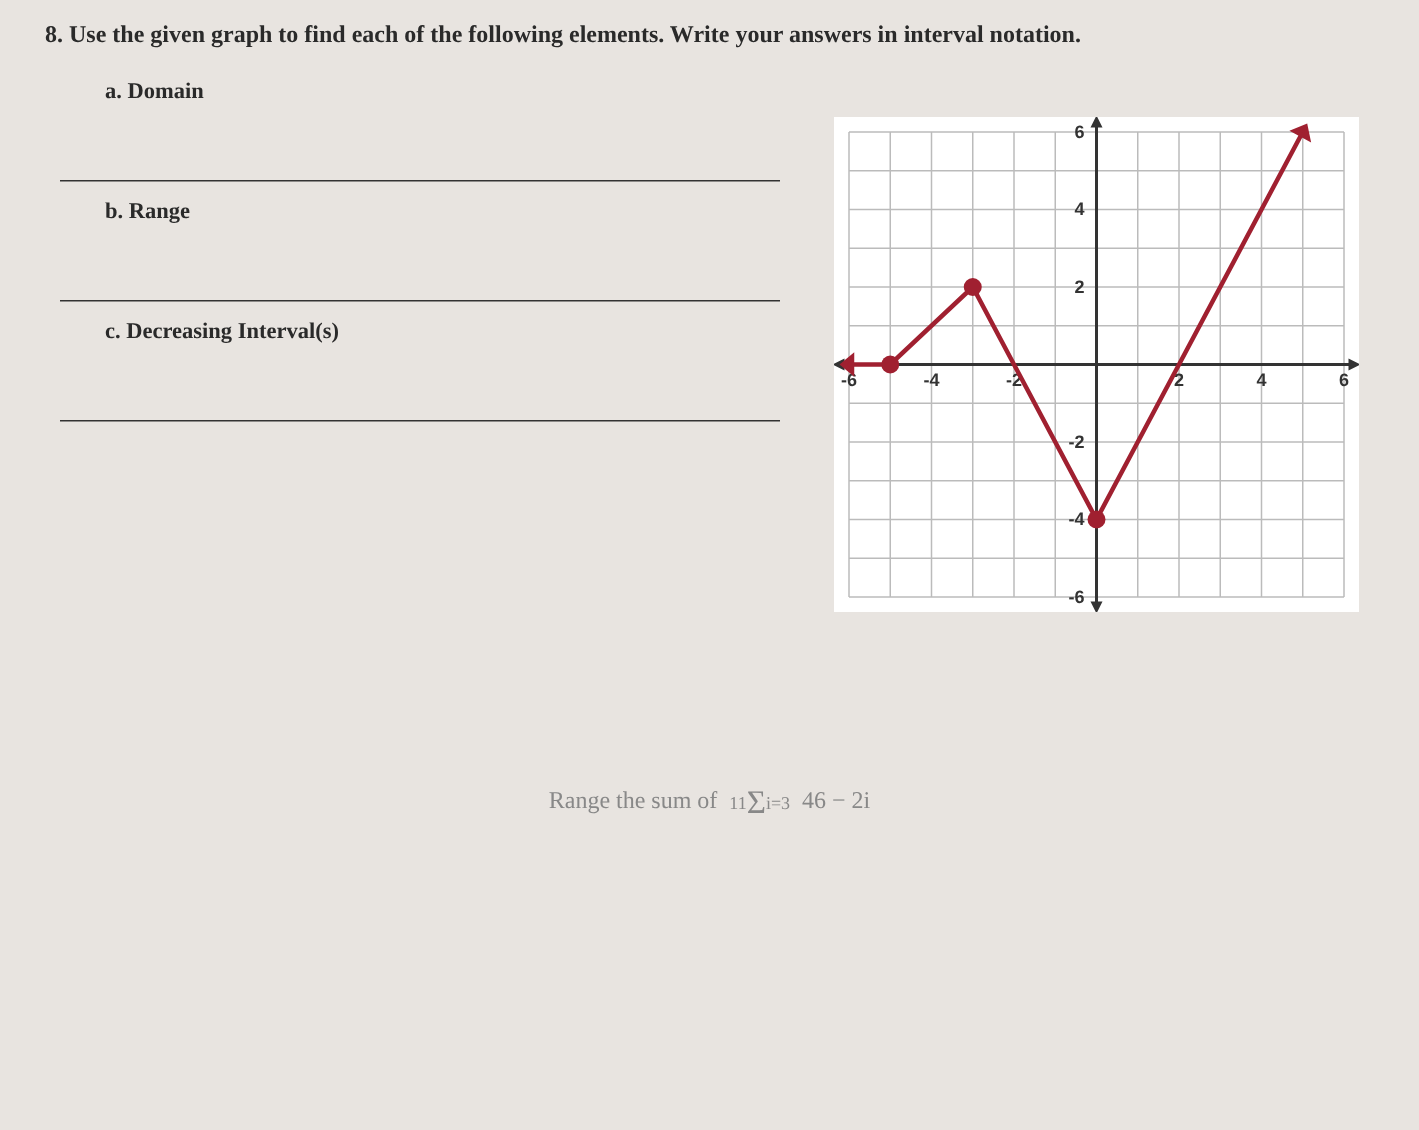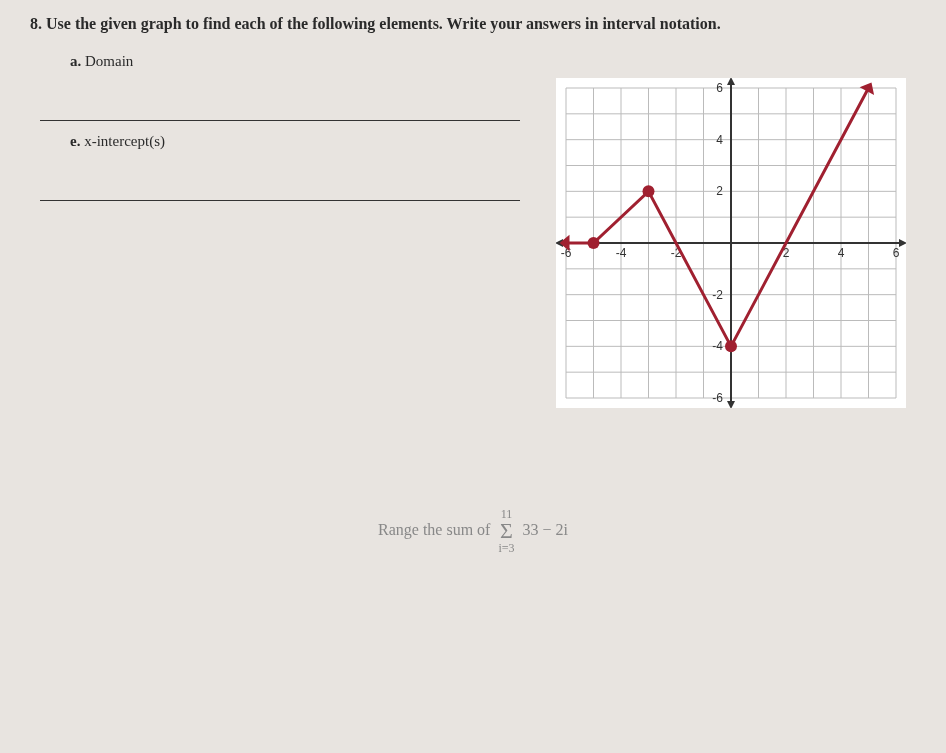--- a/index.html
+++ b/index.html
@@ -21,20 +21,21 @@
     }
     .question-header {
       font-size: 16px;
       font-weight: bold;
       margin-bottom: 20px;
       margin-top: 5px;
     }
     .content-area {
       display: flex;
       gap: 20px;
+      font-weight: bold;
     }
     .left-column {
       flex: 1;
       padding-left: 40px;
     }
     .item {
       margin-bottom: 10px;
     }
     .item-label {
       font-size: 15px;
@@ -61,26 +62,25 @@
       height: 100%;
     }
     .bottom-question {
       text-align: center;
       margin-top: 100px;
       font-size: 16px;
       color: #888;
     }
     .summation {
       display: inline-flex;
-      flex-direction: column;
       align-items: center;
       font-size: 12px;
       line-height: 1;
       vertical-align: middle;
-      margin: 0 4px;
+      margin: 16px 4px;
     }
     .sigma {
       font-size: 22px;
     }
   </style>
 </head>
 <body>
 
 <div class="page">
   <div class="question-header">
@@ -91,30 +91,37 @@
   <div class="content-area">
     <div class="left-column">
       <div class="item">
         <span class="item-label">
           <strong><span>a.</span></strong>
           <span>Domain</span>
         </span>
         <div class="answer-line"></div>
       </div>
 
-
-
-
       <div class="item">
         <span class="item-label">
-          <strong><span>e.</span></strong>
-          <span>x-intercept(s)</span>
+          <strong><span>b.</span></strong>
+          <span>Range</span>
         </span>
         <div class="answer-line"></div>
       </div>
+
+      <div class="item">
+        <span class="item-label">
+          <strong><span>c.</span></strong>
+          <span>Decreasing Interval(s)</span>
+        </span>
+        <div class="answer-line"></div>
+      </div>
+
+
     </div>
 
     <div class="graph-container">
       <svg class="graph-svg" viewBox="0 0 350 330">
 
         <g id="grid" stroke="#bbb" stroke-width="1">
             <line x1="10" x2="10" y1="320" y2="10"></line>
             <line x1="37.5" x2="37.5" y1="320" y2="10"></line>
             <line x1="65" x2="65" y1="320" y2="10"></line>
             <line x1="92.5" x2="92.5" y1="320" y2="10"></line>
@@ -184,15 +191,15 @@
     </div>
   </div>
 
   <div class="bottom-question">
     <span>Range the sum of</span>
     <span class="summation">
       <span>11</span>
       <span class="sigma">Σ</span>
       <span>i=3</span>
     </span>
-    <span>33 − 2i</span>
+    <span>46 − 2i</span>
   </div>
 </div>
 
 </body></html>

